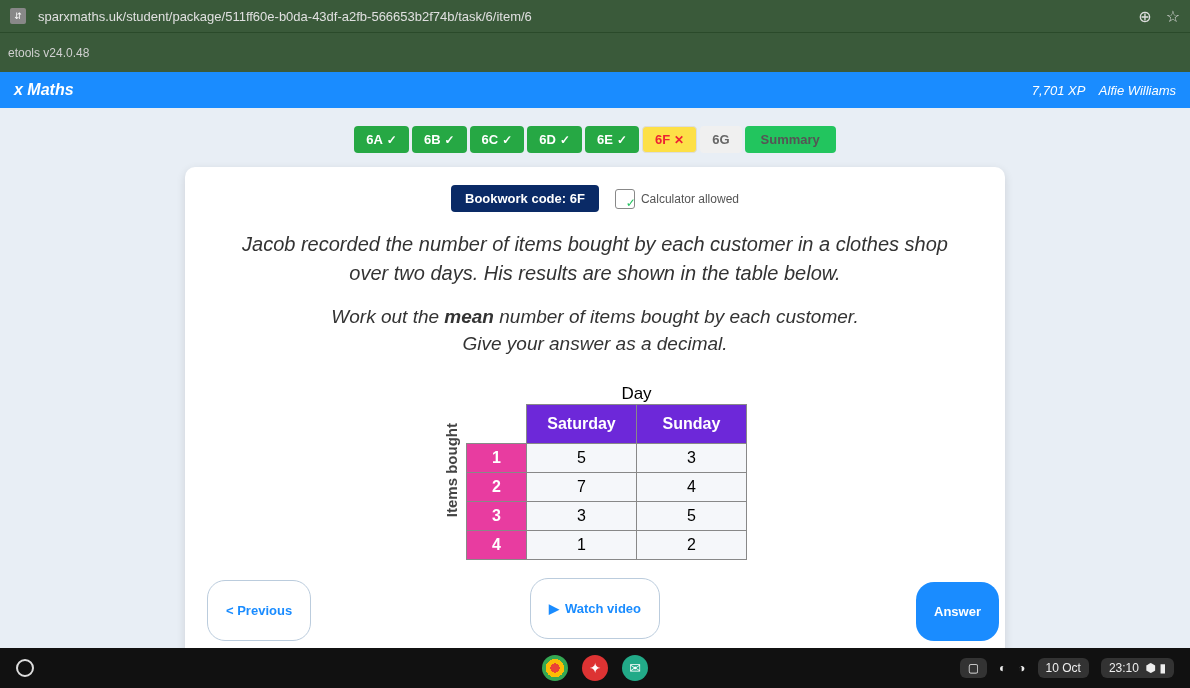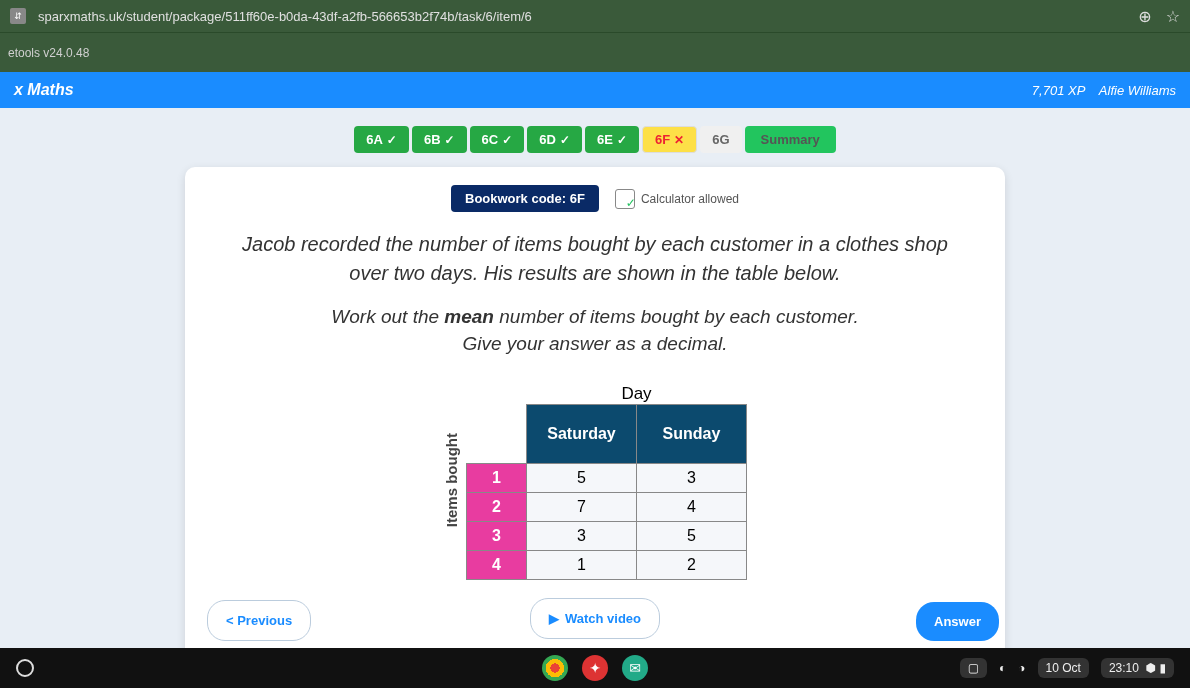--- a/index.html
+++ b/index.html
@@ -40,25 +40,25 @@
   .question { text-align:center; font-size:20px; color:#333; margin-bottom:16px; font-style:italic; line-height:1.45;}
 
   .instruction { text-align:center; font-size:19px; color:#333; font-style:italic; margin-bottom:22px; line-height:1.4;}
 
   
   .table-wrap { display:flex; justify-content:center; align-items:center; margin-bottom:18px;}
   .vlabel { writing-mode:vertical-rl; transform:rotate(180deg); font-weight:600; color:#444; font-size:15px; margin-right:6px;}
   table.freq { border-collapse:collapse; }
   table.freq th, table.freq td { border:1px solid #888; padding:5px 0; text-align:center; font-size:16px;}
   table.freq .day-head { font-weight:400; font-size:17px; border:none; padding-bottom:0;}
-  table.freq .col-head { background:#0c4a6e; color:#fff; font-weight:700; width:110px; padding:20px 0;}
+  table.freq .col-head { background:#6d28d9; color:#fff; font-weight:700; width:110px; padding:10px 0;}
   table.freq .row-head { background:#e83ca0; color:#fff; font-weight:700; width:60px;}
   table.freq .cell { background:#f5f7fa; width:110px;}
   .corner { background:transparent; border:none !important;}
-  .btn { border-radius:18px; padding:12px 18px; font-size:13px; font-weight:600; cursor:pointer; display:inline-flex; align-items:center; gap:6px;}
+  .btn { border-radius:18px; padding:22px 18px; font-size:13px; font-weight:600; cursor:pointer; display:inline-flex; align-items:center; gap:6px;}
   .btn.prev { background:#fff; color:#1a8cff; border:1px solid #bcd; position:absolute; left:22px; bottom:22px;}
   .btn.watch { background:#fff; color:#1a8cff; border:1px solid #bcd; margin:0 auto;}
   .btn.answer { background:#1a8cff; color:#fff; border:none; position:absolute; right:6px; bottom:22px;}
   .center-row { text-align:center; }
 
   
   .shelf { position:absolute; bottom:0; left:0; right:0; height:40px; background:#111; display:flex; align-items:center; padding:0 16px; color:#eee; font-size:12px;}
   .shelf .launcher { width:18px; height:18px; border:2px solid #ddd; border-radius:50%; }
   .shelf .center-icons { position:absolute; left:50%; transform:translateX(-50%); display:flex; gap:14px;}
   .shelf .center-icons .ic { width:26px; height:26px; border-radius:50%; display:flex; align-items:center; justify-content:center; font-size:14px;}

